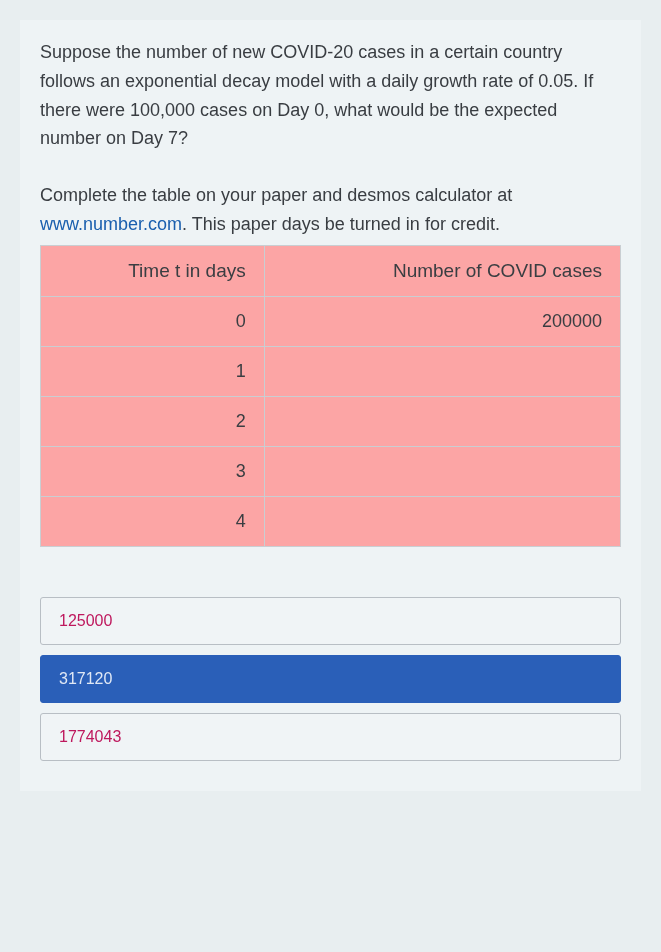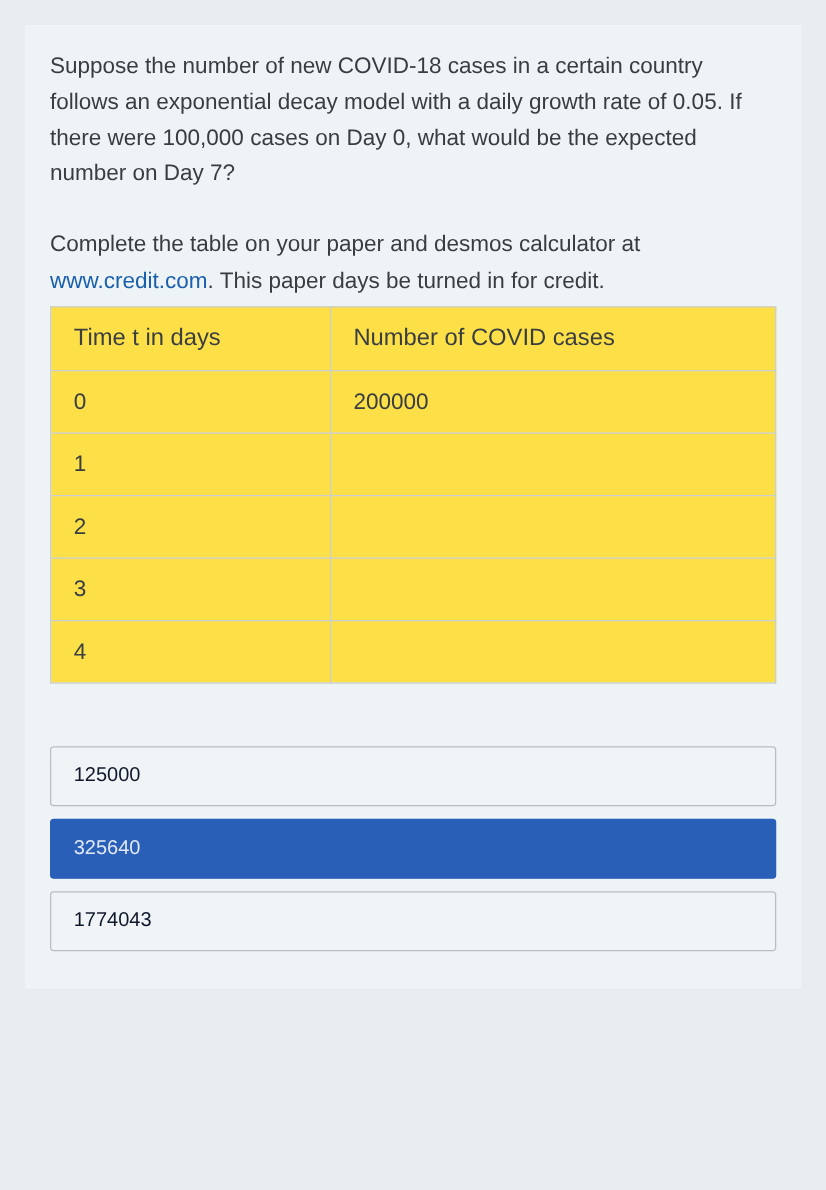--- a/index.html
+++ b/index.html
@@ -34,58 +34,58 @@
       color: #1a5fae;
     }
     table {
       width: 100%;
       border-collapse: collapse;
       margin-bottom: 50px;
     }
     table th, table td {
       border: 1px solid #c9ced2;
       padding: 14px 18px;
-      text-align: left;
+      text-align: right;
       font-weight: normal;
       font-size: 18px;
       color: #3a3e42;
-      background: #fde047;
+      background: #fca5a5;
     }
     table th {
       font-size: 19px;
     }
     .answer-options {
       display: flex;
       flex-direction: column;
       gap: 10px;
     }
     .answer-option {
       border: 1px solid #b8bec4;
       border-radius: 3px;
       padding: 14px 18px;
       font-size: 16px;
-      color: #0f172a;
+      color: #be185d;
       background: #f0f4f6;
       cursor: pointer;
     }
     .answer-option.selected {
       background: #2a5fb8;
       color: #e0e8f5;
       border-color: #2a5fb8;
     }
   </style>
 </head>
 <body>
 
 <div class="content">
 
-  <p class="question-text">Suppose the number of new COVID-18 cases in a certain country follows an exponential decay model with a daily growth rate of 0.05. If there were 100,000 cases on Day 0, what would be the expected number on Day 7?</p>
+  <p class="question-text">Suppose the number of new COVID-20 cases in a certain country follows an exponential decay model with a daily growth rate of 0.05. If there were 100,000 cases on Day 0, what would be the expected number on Day 7?</p>
 
   <p class="instruction-text">
-    <span>Complete the table on your paper and desmos calculator at </span><span class="link">www.credit.com</span><span>. This paper days be turned in for credit.</span>
+    <span>Complete the table on your paper and desmos calculator at </span><span class="link">www.number.com</span><span>. This paper days be turned in for credit.</span>
   </p>
 
   <table>
     <thead>
       <tr>
         <th>Time t in days</th>
         <th>Number of COVID cases</th>
       </tr>
     </thead>
     <tbody>
@@ -107,17 +107,17 @@
       </tr>
       <tr>
         <td>4</td>
         <td></td>
       </tr>
     </tbody>
   </table>
 
   <div class="answer-options">
     <div class="answer-option">125000</div>
-    <div class="answer-option selected">325640</div>
+    <div class="answer-option selected">317120</div>
     <div class="answer-option">1774043</div>
   </div>
 
 </div>
 
 </body></html>

